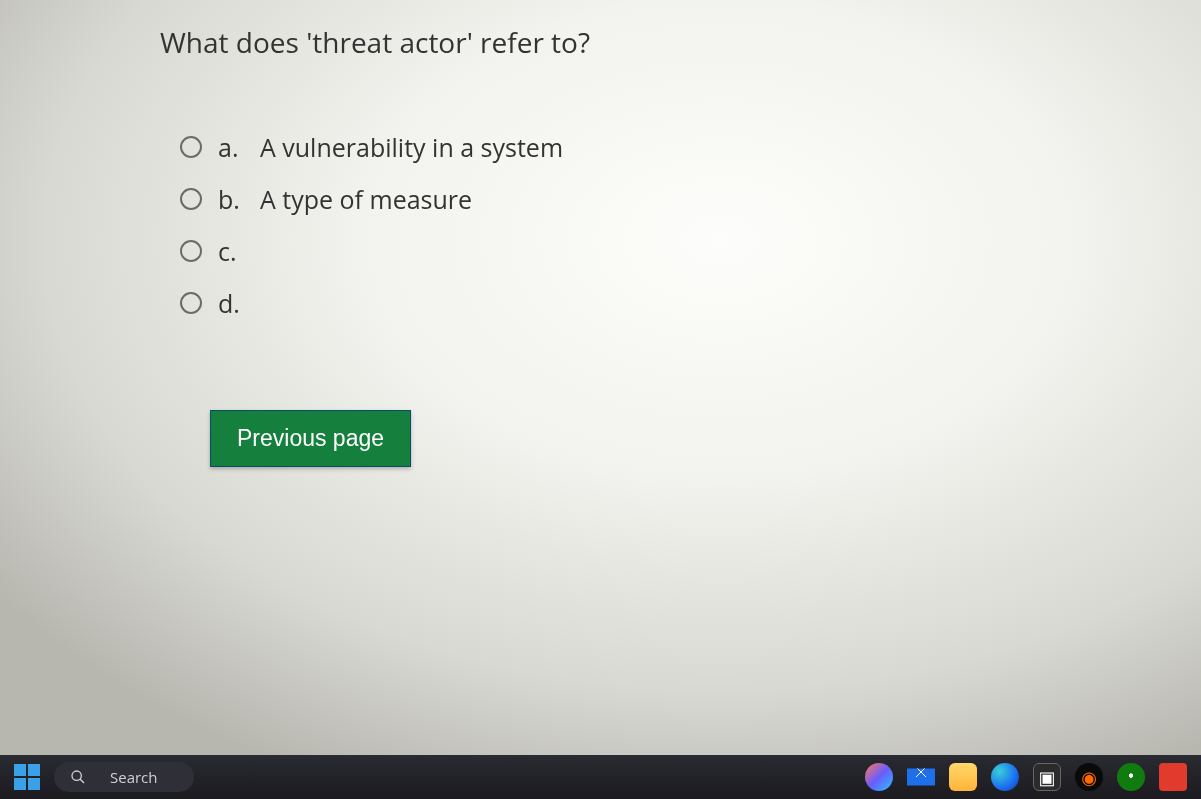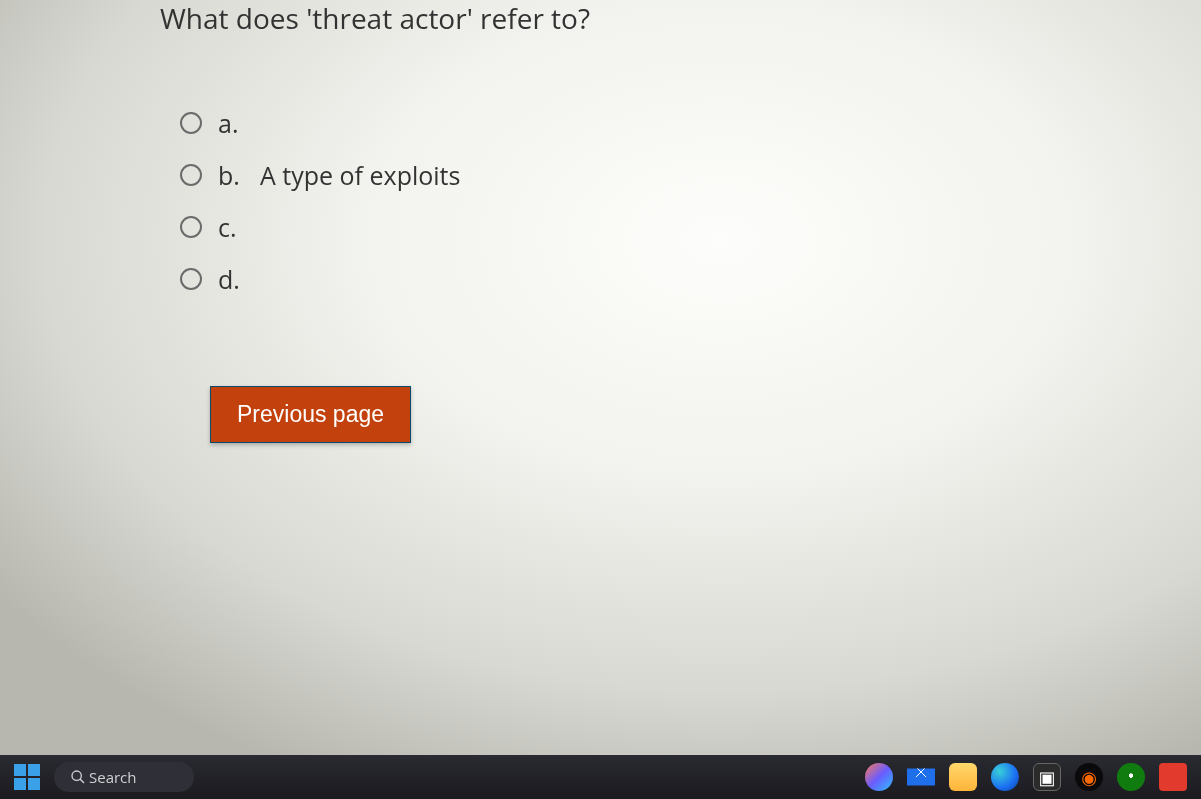--- a/index.html
+++ b/index.html
@@ -18,20 +18,21 @@
     right: 40px;
     padding-top: 0;
   }
 
   .question-text {
     font-size: 28px;
     font-weight: 400;
     color: #333;
     margin-bottom: 70px;
     line-height: 1.3;
+    margin-top: 24px;
   }
 
   .options {
     display: flex;
     flex-direction: column;
     gap: 18px;
     margin-left: 20px;
     margin-bottom: 90px;
   }
 
@@ -58,21 +59,21 @@
   }
 
   .opt-text {
     font-size: 25px;
     color: #333;
   }
 
   .prev-btn {
     display: inline-block;
     margin-left: 50px;
-    background: #c2410c;
+    background: #15803d;
     color: #ffffff;
     font-size: 23px;
     padding: 14px 26px;
     border: 1px solid #0a4a6d;
     cursor: pointer;
     box-shadow: 0 2px 4px rgba(0,0,0,0.25);
   }
 
   
   .taskbar {
@@ -94,21 +95,21 @@
     display: grid;
     grid-template-columns: 1fr 1fr;
     grid-template-rows: 1fr 1fr;
     gap: 2px;
   }
   .start-icon > div { background: #3aa0e8; }
 
   .search-pill {
     display: flex;
     align-items: center;
-    gap: 3px;
+    gap: 24px;
     background: #2f2f37;
     border-radius: 20px;
     padding: 4px 16px;
     height: 30px;
     color: #cfcfd4;
     font-size: 15px;
     min-width: 140px;
   }
   .search-pill svg { flex-shrink: 0; }
 
@@ -137,26 +138,27 @@
 
 <div class="quiz-area">
 
   <div class="question-text">What does 'threat actor' refer to?</div>
 
   <div class="options">
 
     <label class="option-row">
       <span class="radio"></span>
       <span class="opt-letter">a.</span>
+      <span class="opt-text">A vulnerability in a system</span>
     </label>
 
     <label class="option-row">
       <span class="radio"></span>
       <span class="opt-letter">b.</span>
-      <span class="opt-text">A type of exploits</span>
+      <span class="opt-text">A type of measure</span>
     </label>
 
     <label class="option-row">
       <span class="radio"></span>
       <span class="opt-letter">c.</span>
     </label>
 
     <label class="option-row">
       <span class="radio"></span>
       <span class="opt-letter">d.</span>

